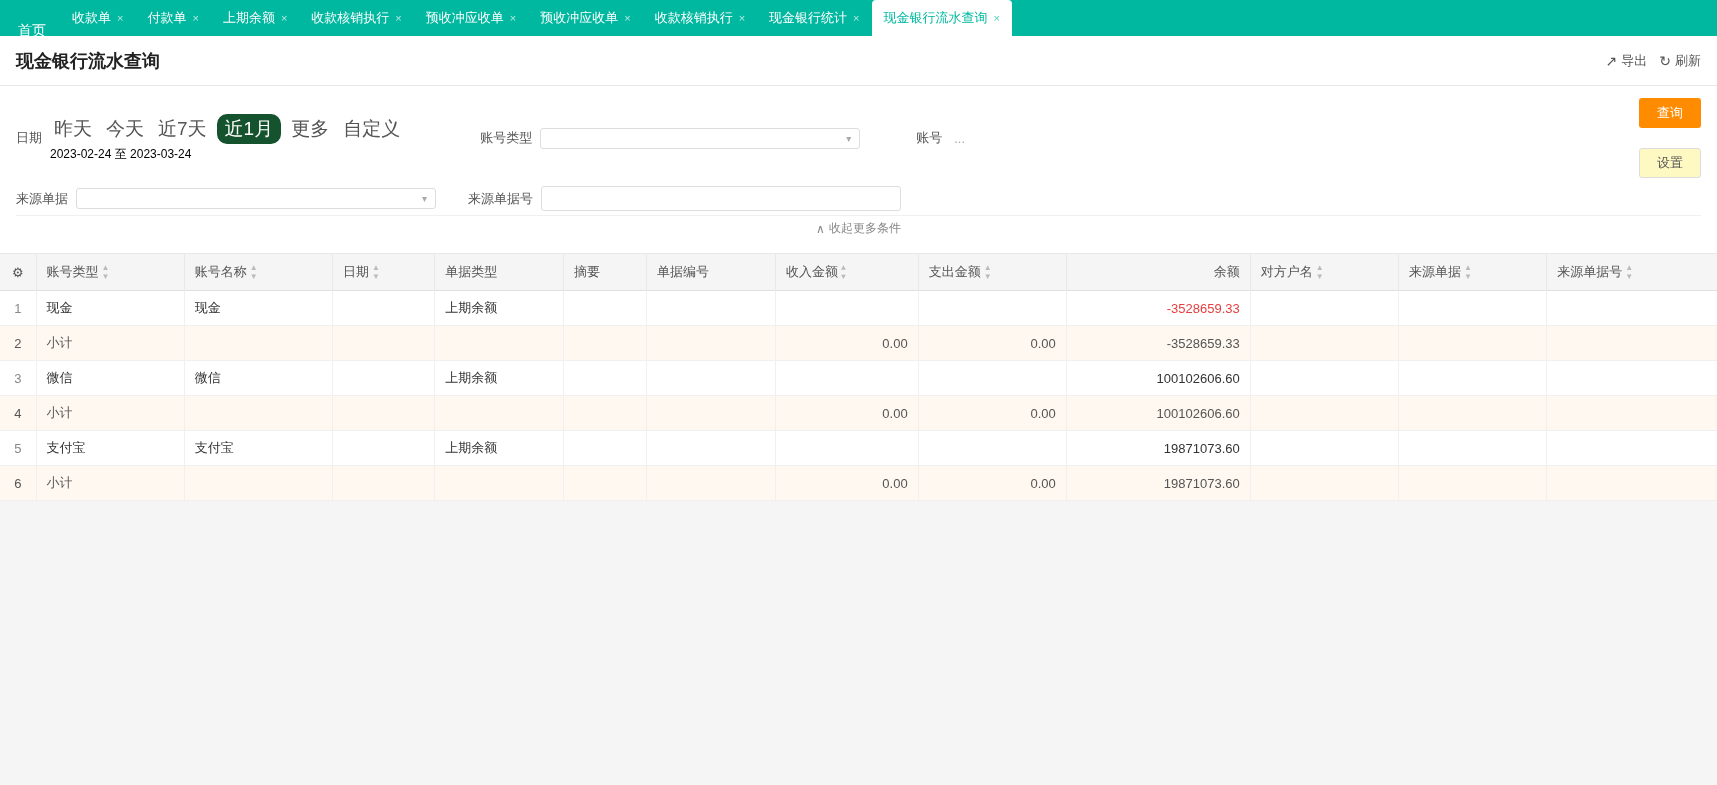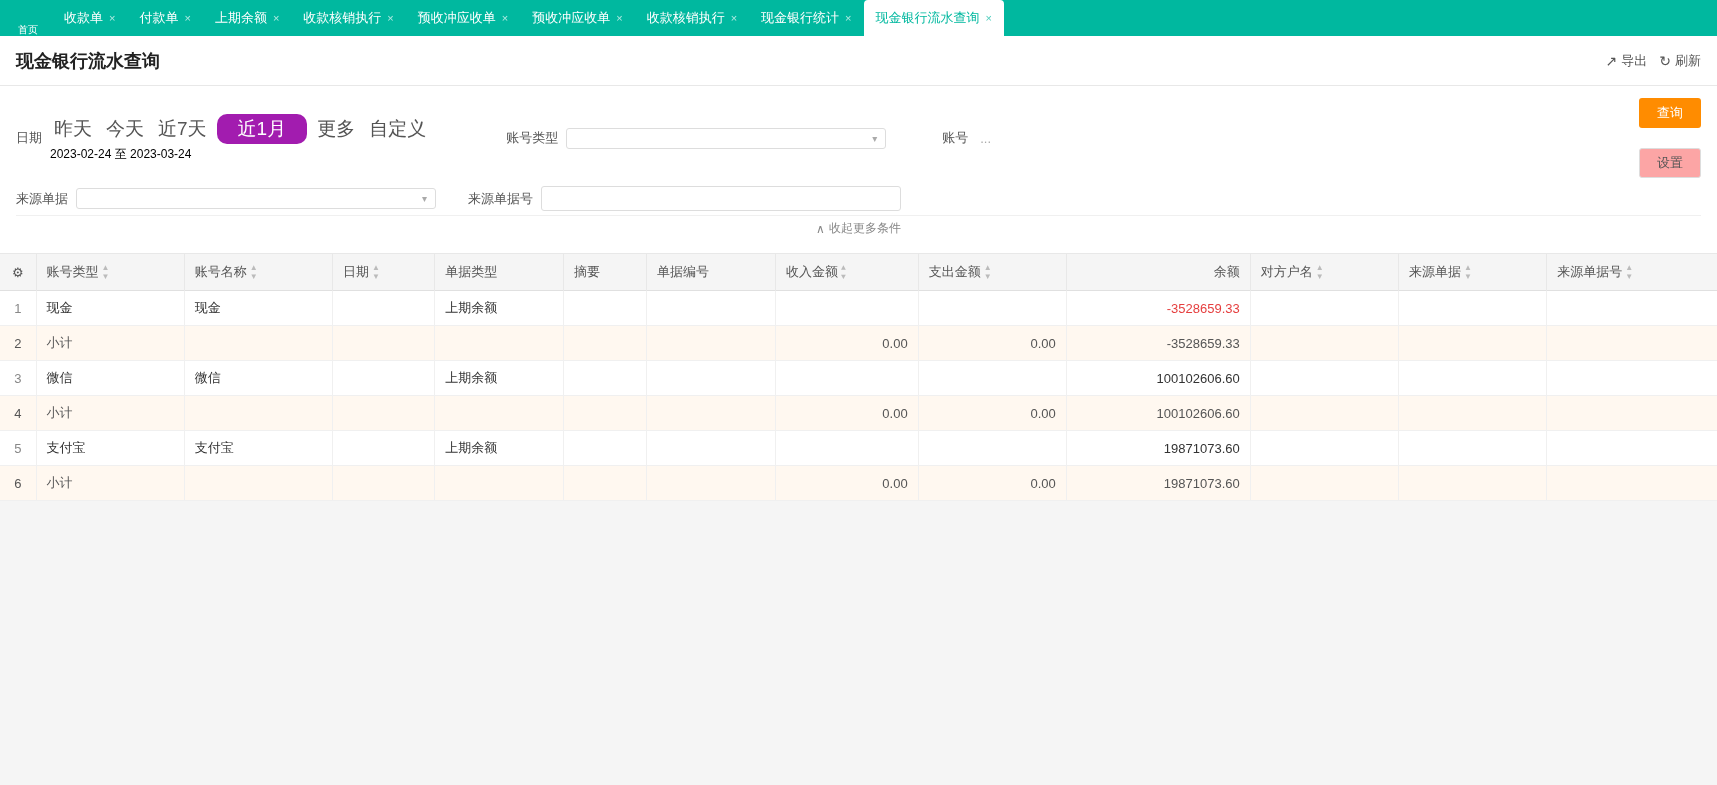--- a/index.html
+++ b/index.html
@@ -36,21 +36,21 @@
       opacity: 0.7;
       cursor: pointer;
       margin-left: 2px;
     }
     .top-nav .home-item {
       color: #fff;
       padding: 8px 14px;
       height: 28px;
       line-height: 36px;
       cursor: pointer;
-      font-size: 10px;
+      font-size: 14px;
     }
 
     
     .page-header {
       background: #fff;
       border-bottom: 1px solid #e8e8e8;
       padding: 0 16px;
       height: 50px;
       display: flex;
       align-items: center;
@@ -103,24 +103,24 @@
       gap: 6px;
     }
     .date-shortcut {
       cursor: pointer;
       color: #555;
       font-size: 19px;
       padding: 2px 4px;
       border-radius: 3px;
     }
     .date-shortcut.active {
-      background: #a21caf;
+      background: #14532d;
       color: #fff;
       border-radius: 10px;
-      padding: 2px 21px;
+      padding: 2px 8px;
     }
     .date-range-text {
       color: #000000;
       font-size: 12px;
       margin-top: 2px;
     }
     .filter-select {
       display: flex;
       align-items: center;
       border: 1px solid #ddd;
@@ -152,21 +152,21 @@
     .btn-query {
       background: #ff8c00;
       color: #fff;
       border: none;
       padding: 6px 18px;
       border-radius: 3px;
       cursor: pointer;
       font-size: 13px;
     }
     .btn-settings {
-      background: #fca5a5;
+      background: #fef9c3;
       color: #555;
       border: 1px solid #ddd;
       padding: 5px 14px;
       border-radius: 3px;
       cursor: pointer;
       font-size: 13px;
     }
 
     .collapse-bar {
       display: flex;

